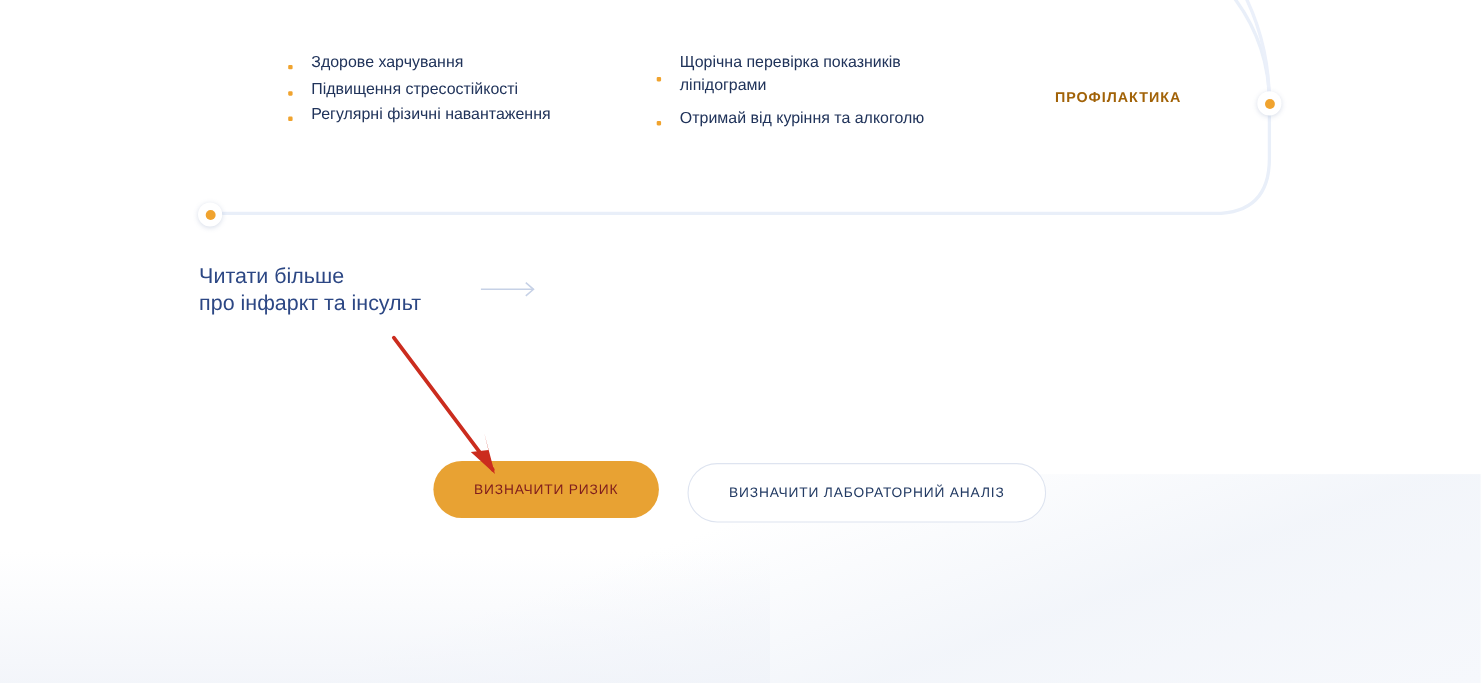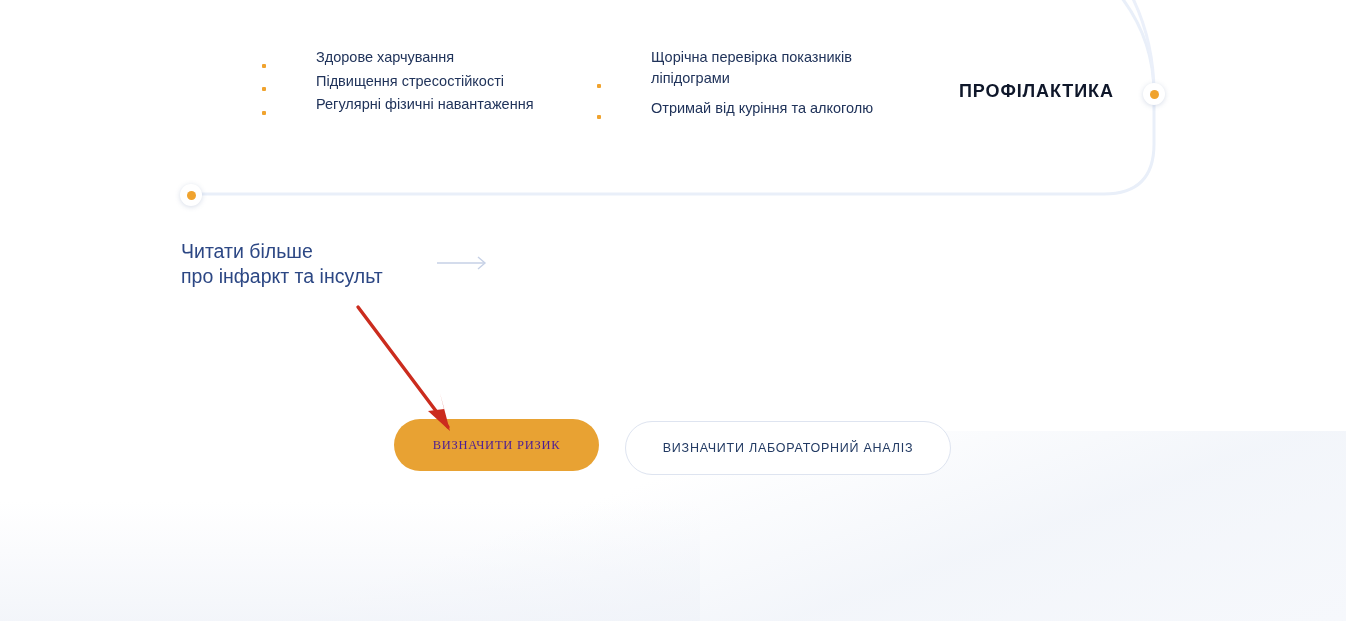--- a/index.html
+++ b/index.html
@@ -63,42 +63,41 @@
     background: #F0A32E;
   }
   #node-right { left: 1143px; top: 83px; }
   #node-left  { left: 180px;  top: 184px; }
 
   
   #prevention-heading {
     position: absolute;
     left: 959px;
     top: 81px;
-    font-size: 18px;
+    font-size: 13px;
     font-weight: bold;
     letter-spacing: 0.9px;
-    color: #0f172a;
+    color: #a16207;
     white-space: nowrap;
   }
 
   
   .bullet-col {
     position: absolute;
     font-size: 14.5px;
     color: #20335A;
     line-height: 1.42;
   }
   #bullet-col-left  { left: 262px; top: 47px; width: 300px; }
   #bullet-col-right { left: 597px; top: 47px; width: 290px; }
 
   .bullet-item {
     display: flex;
-    align-items: flex-end;
+    align-items: center;
     margin-bottom: 3px;
-    gap: 33px;
   }
   #bullet-col-right .bullet-item { margin-bottom: 10px; }
 
   .bullet-marker {
     flex: 0 0 auto;
     width: 4px; height: 4px;
     background: #F0A32E;
     border-radius: 1px;
     margin-top: 8px;
     margin-right: 17px;
@@ -133,22 +132,22 @@
     top: 419px;
     display: flex;
     align-items: flex-start;
   }
   #btn-determine-risk {
     width: 205px;
     height: 52px;
     border: none;
     border-radius: 26px;
     background: #E8A233;
-    color: #4c1d95;
-    font-family: Liberation Serif, serif;
+    color: #7f1d1d;
+    font-family: Liberation Sans, sans-serif;
     font-size: 12.5px;
     letter-spacing: 0.75px;
     cursor: pointer;
     padding: 0;
     white-space: nowrap;
   }
   #btn-lab-analysis {
     margin-left: 26px;
     margin-top: 2px;
     width: 326px;

